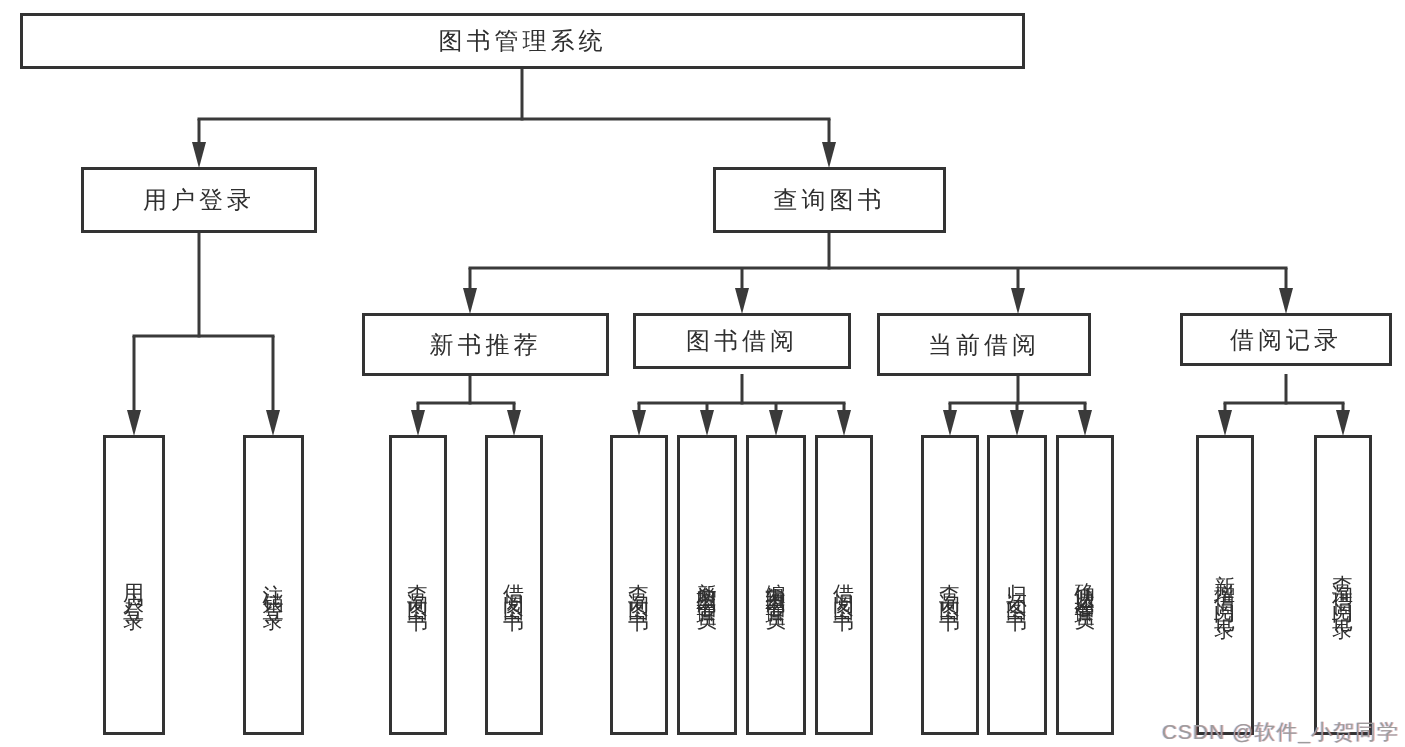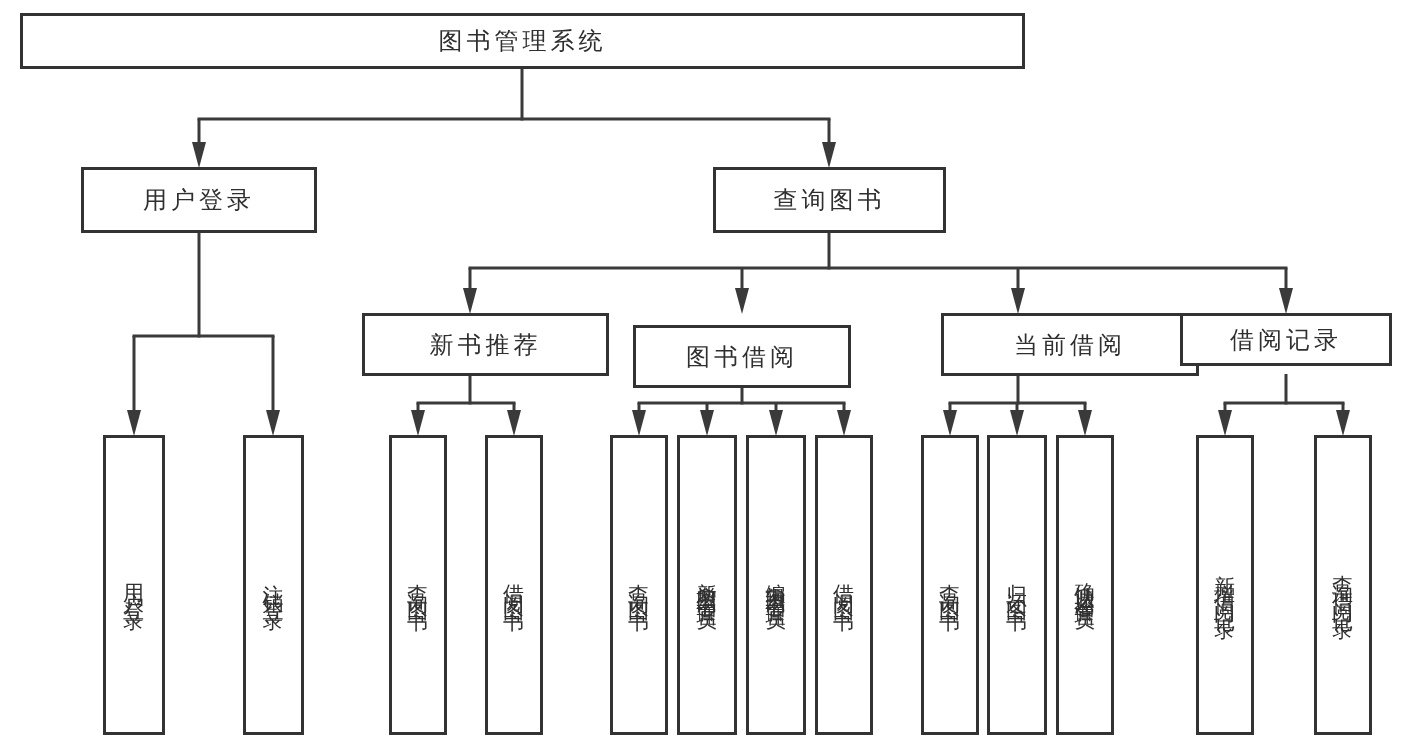--- a/index.html
+++ b/index.html
@@ -125,24 +125,24 @@
   <div class="box" style="left:81px;top:167px;width:236px;height:66px">
     <span class="hlabel">用户登录</span>
   </div>
   <div class="box" style="left:713px;top:167px;width:233px;height:66px">
     <span class="hlabel">查询图书</span>
   </div>
 
   <div class="box" style="left:362px;top:313px;width:247px;height:63px">
     <span class="hlabel">新书推荐</span>
   </div>
-  <div class="box" style="left:633px;top:325px;width:218px;height:63px">
+  <div class="box" style="left:633px;top:313px;width:218px;height:56px">
     <span class="hlabel">图书借阅</span>
   </div>
-  <div class="box" style="left:941px;top:313px;width:258px;height:63px">
+  <div class="box" style="left:877px;top:313px;width:214px;height:63px">
     <span class="hlabel">当前借阅</span>
   </div>
   <div class="box" style="left:1180px;top:313px;width:212px;height:53px">
     <span class="hlabel">借阅记录</span>
   </div>
 
   <div class="box leaf" style="left:103px;top:435px;width:62px;height:300px">
     <span class="vlabel">用户登录</span>
   </div>
   <div class="box leaf" style="left:243px;top:435px;width:61px;height:300px">
@@ -179,14 +179,15 @@
     <span class="vlabel long">确认归还（管理员）</span>
   </div>
 
   <div class="box leaf" style="left:1196px;top:435px;width:58px;height:300px">
     <span class="vlabel">新增借阅记录</span>
   </div>
   <div class="box leaf" style="left:1314px;top:435px;width:58px;height:300px">
     <span class="vlabel">查询借阅记录</span>
   </div>
 
+  <div class="watermark">CSDN @软件_小贺同学</div>
 
 </div>
 
 </body></html>

